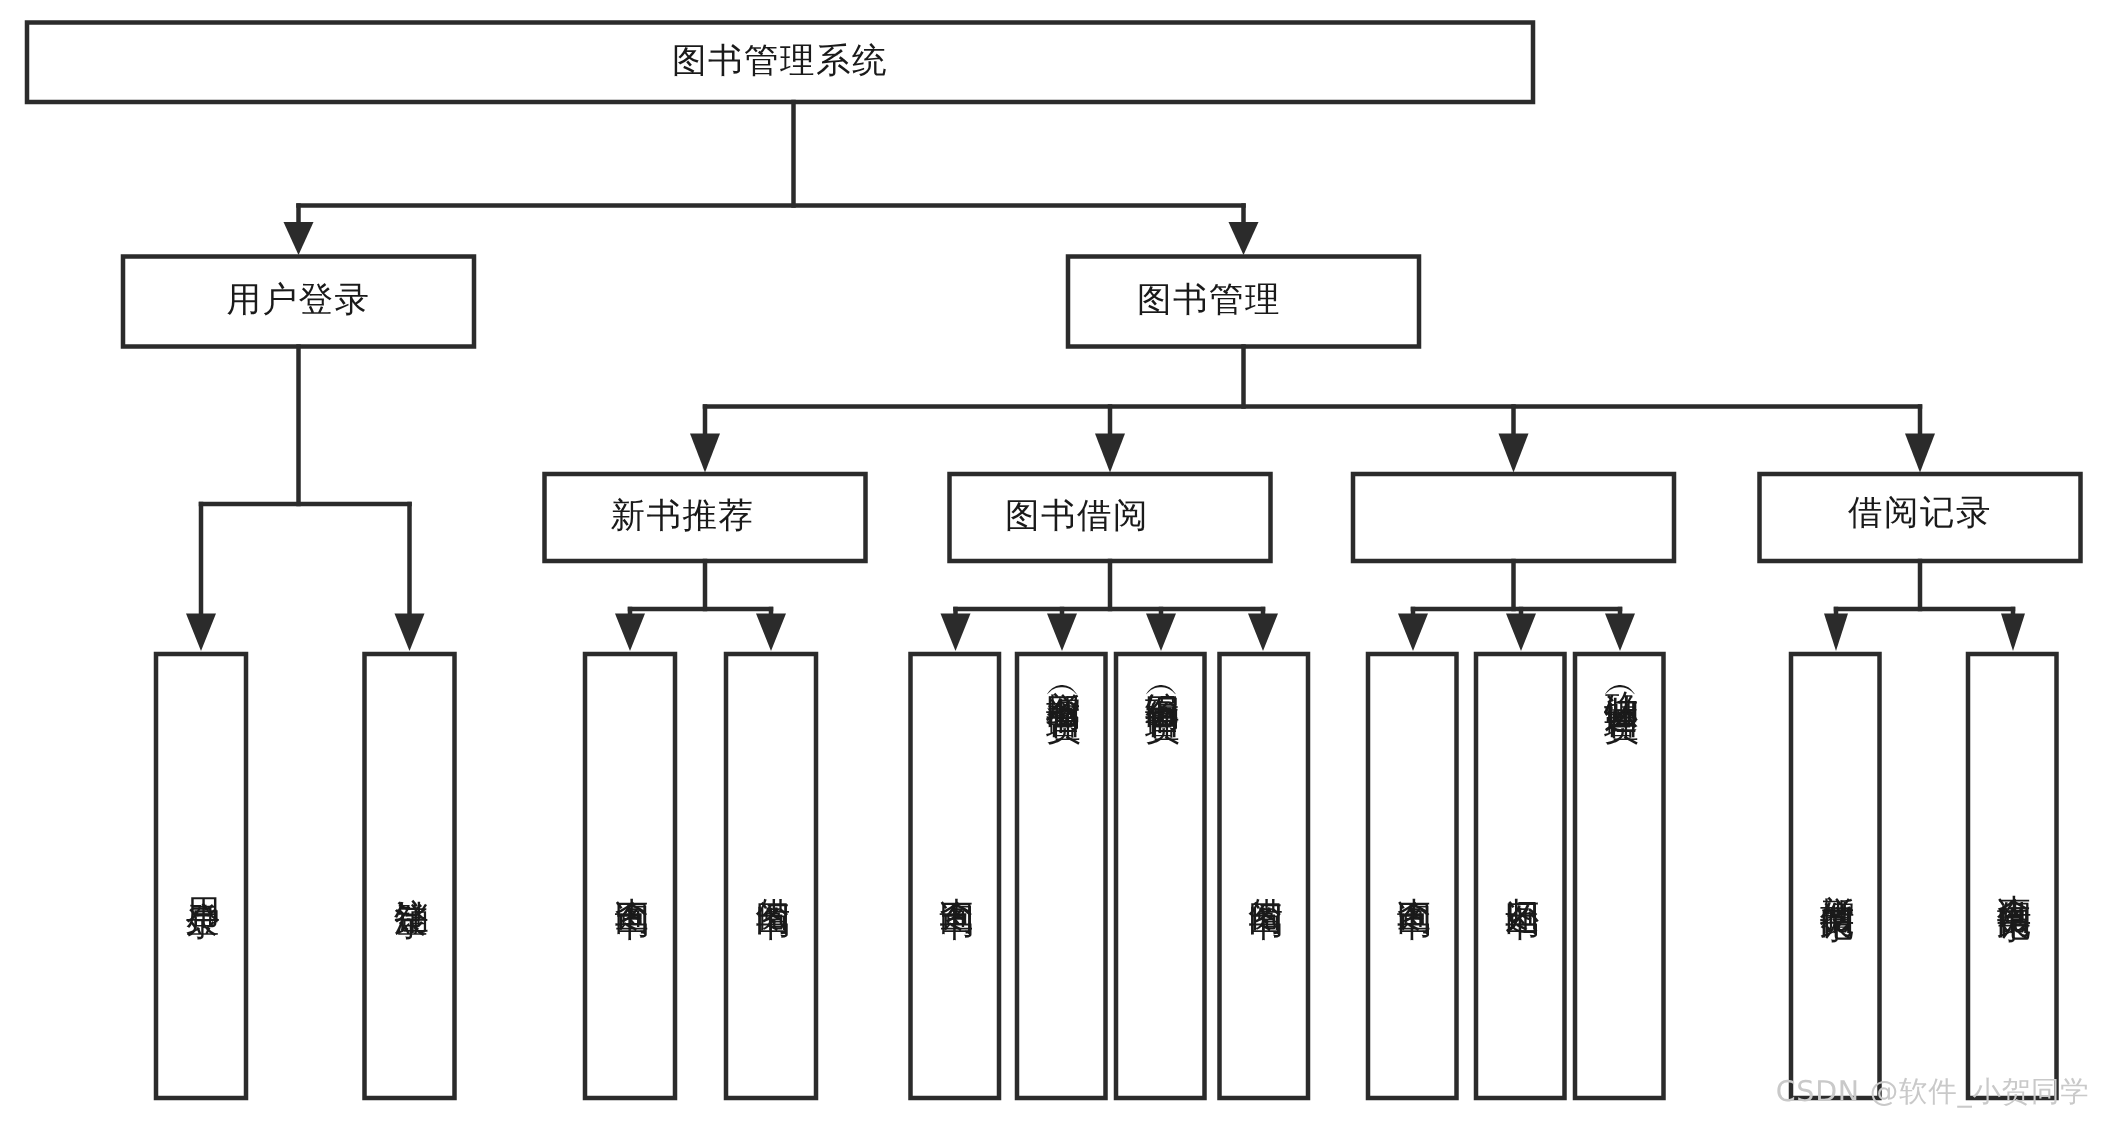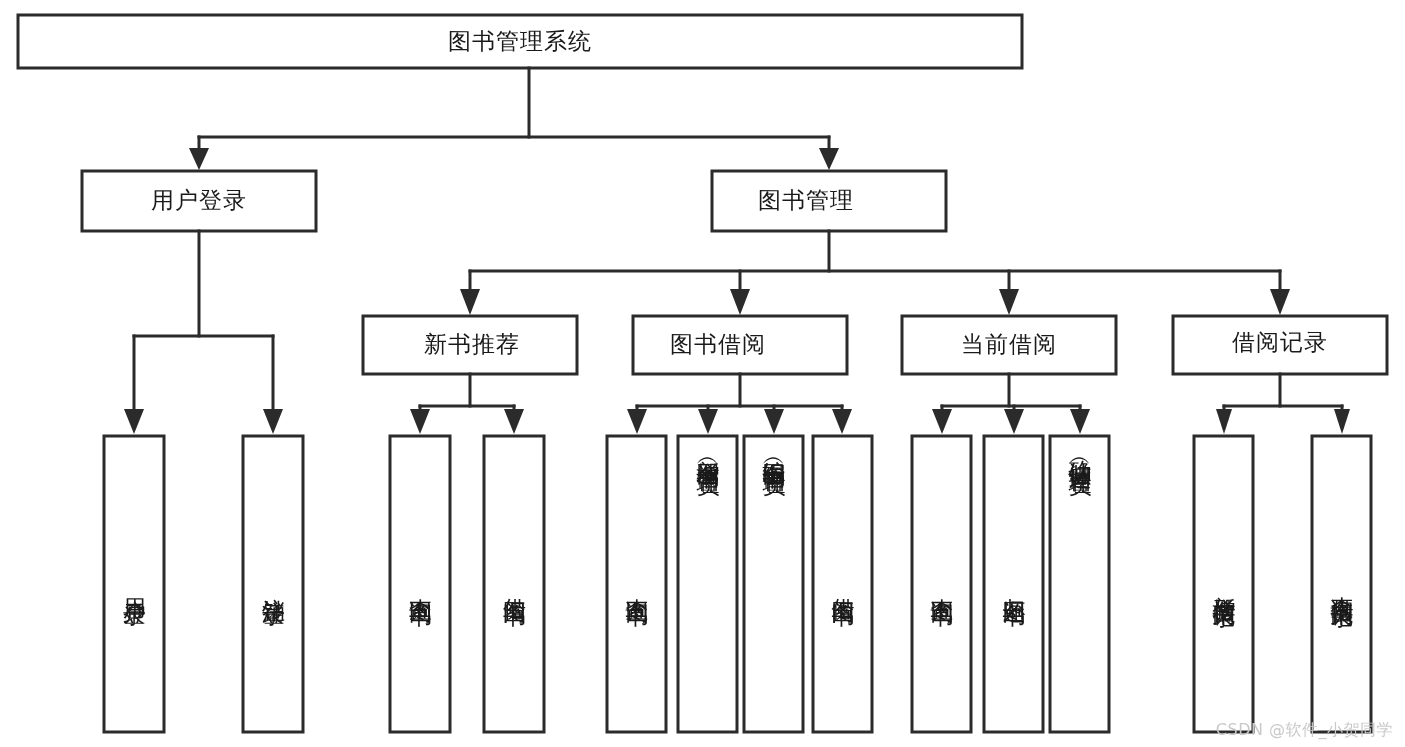--- a/index.html
+++ b/index.html
@@ -69,21 +69,21 @@
     padding-top: 6px;
   }
   .node-label.vertical.mid {
     justify-content: center;
     padding-top: 0;
   }
   #watermark {
     position: absolute;
     right: 12px;
     bottom: 6px;
-    font-size: 16px;
+    font-size: 19px;
     color: #c9c9c9;
     letter-spacing: 0.5px;
     white-space: nowrap;
     font-family: "DejaVu Sans", "Liberation Sans", sans-serif;
   }
 </style>
 </head>
 <body>
 
 <div id="diagram-root">
@@ -191,23 +191,22 @@
       <polygon class="arrow-head" points="1216,409 1232,409 1224,434"></polygon>
       <polygon class="arrow-head" points="1334,409 1350,409 1342,434"></polygon>
     </g>
   </svg>
 
   <div class="node-label horizontal" style="left:18px; top:15px; width:1004px; height:53px;">图书管理系统</div>
 
   <div class="node-label horizontal" style="left:82px; top:171px; width:234px; height:60px;">用户登录</div>
   <div class="node-label horizontal" style="left:712px; top:171px; width:188px; height:60px;">图书管理</div>
 
-  <div class="node-label horizontal" style="left:363px; top:316px; width:218px; height:58px;">新书推荐</div>
+  <div class="node-label horizontal" style="left:346px; top:316px; width:218px; height:58px;">新书推荐</div>
   <div class="node-label horizontal" style="left:633px; top:316px; width:170px; height:58px;">图书借阅</div>
-  <div class="node-label horizontal" style="left:902px; top:316px; width:214px; height:58px;">当前借阅</div>
   <div class="node-label horizontal" style="left:1173px; top:316px; width:214px; height:54px;">借阅记录</div>
 
   <div class="node-label vertical mid" style="left:104px; top:436px; width:60px; height:296px;">用户登录</div>
   <div class="node-label vertical mid" style="left:243px; top:436px; width:60px; height:296px;">注销登录</div>
 
   <div class="node-label vertical mid" style="left:390px; top:436px; width:60px; height:296px;">查询图书</div>
   <div class="node-label vertical mid" style="left:484px; top:436px; width:60px; height:296px;">借阅图书</div>
 
   <div class="node-label vertical mid" style="left:607px; top:436px; width:59px; height:296px;">查询图书</div>
   <div class="node-label vertical" style="left:678px; top:436px; width:59px; height:296px;">新增图书（管理员）</div>

